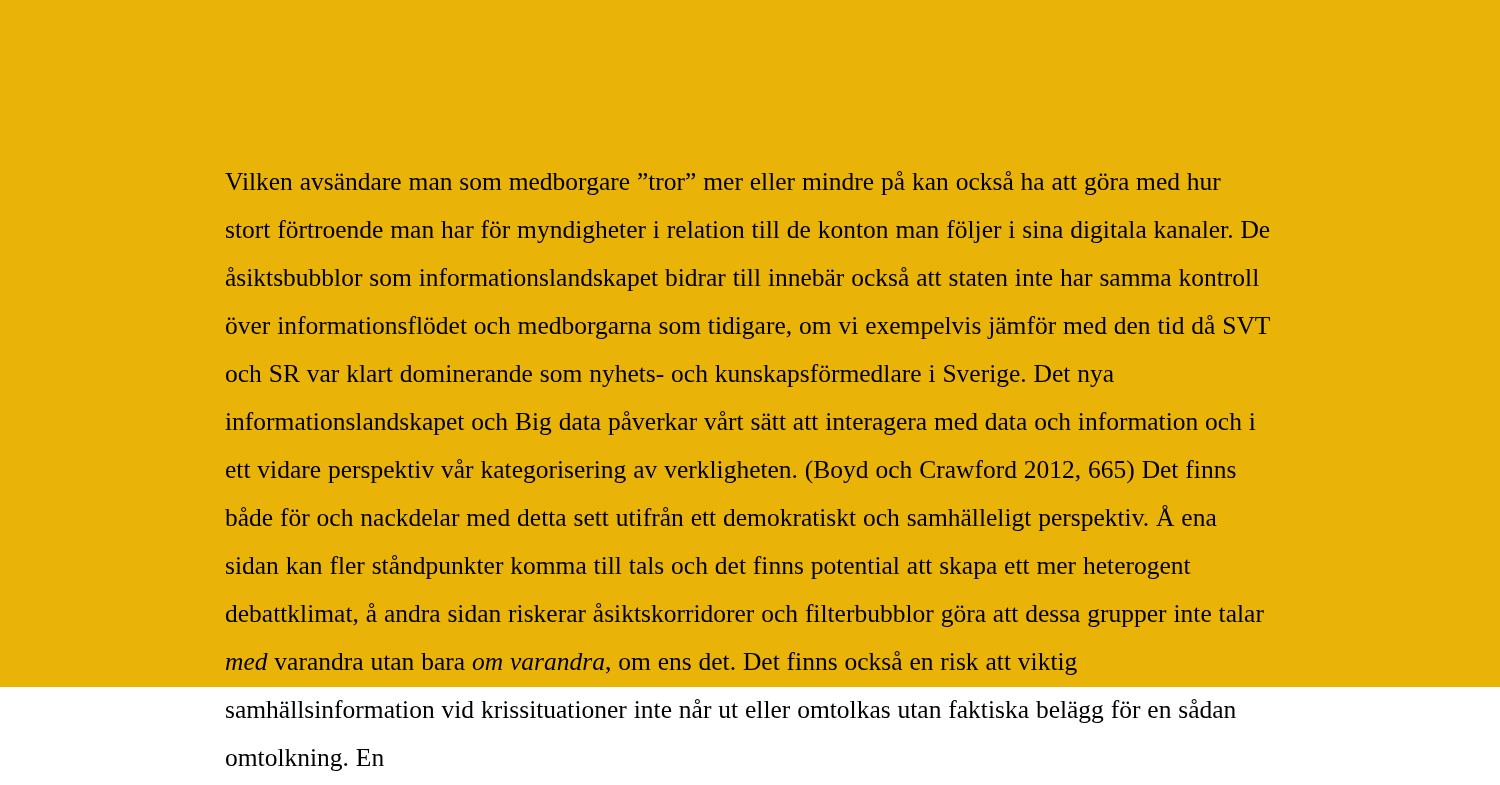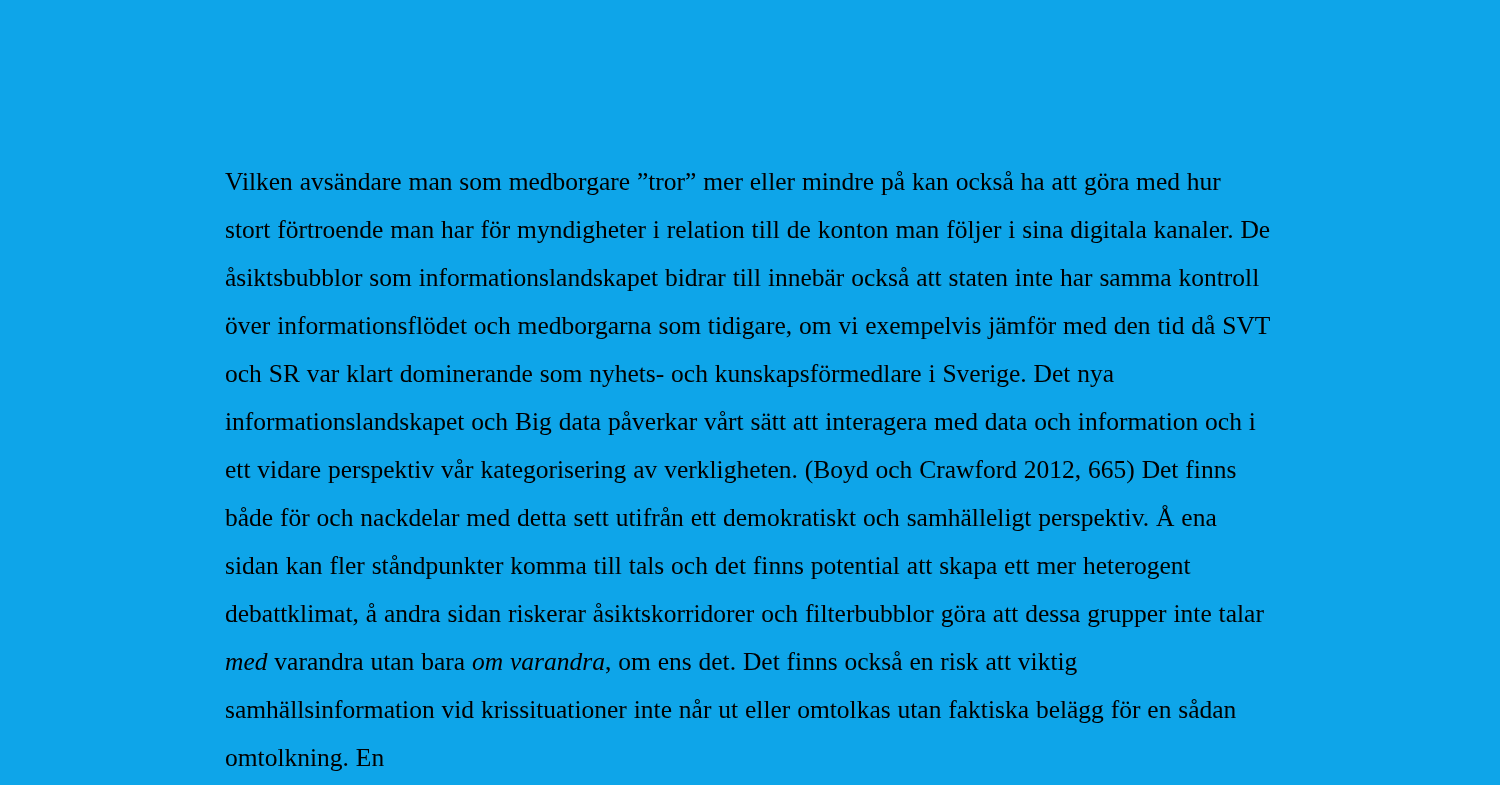--- a/index.html
+++ b/index.html
@@ -10,22 +10,22 @@
   body {
     width: 1500px;
     height: 785px;
     overflow: hidden;
     font-family: "Liberation Serif", serif;
     color: #000000;
   }
   .page {
     position: relative;
     width: 1500px;
-    height: 785px;
-    background: #0ea5e9;
+    height: 687px;
+    background: #eab308;
   }
   .text-column {
     position: absolute;
     left: 225px;
     top: 158px;
     width: 1048px;
   }
   .para {
     margin: 0;
     font-size: 25.5px;

